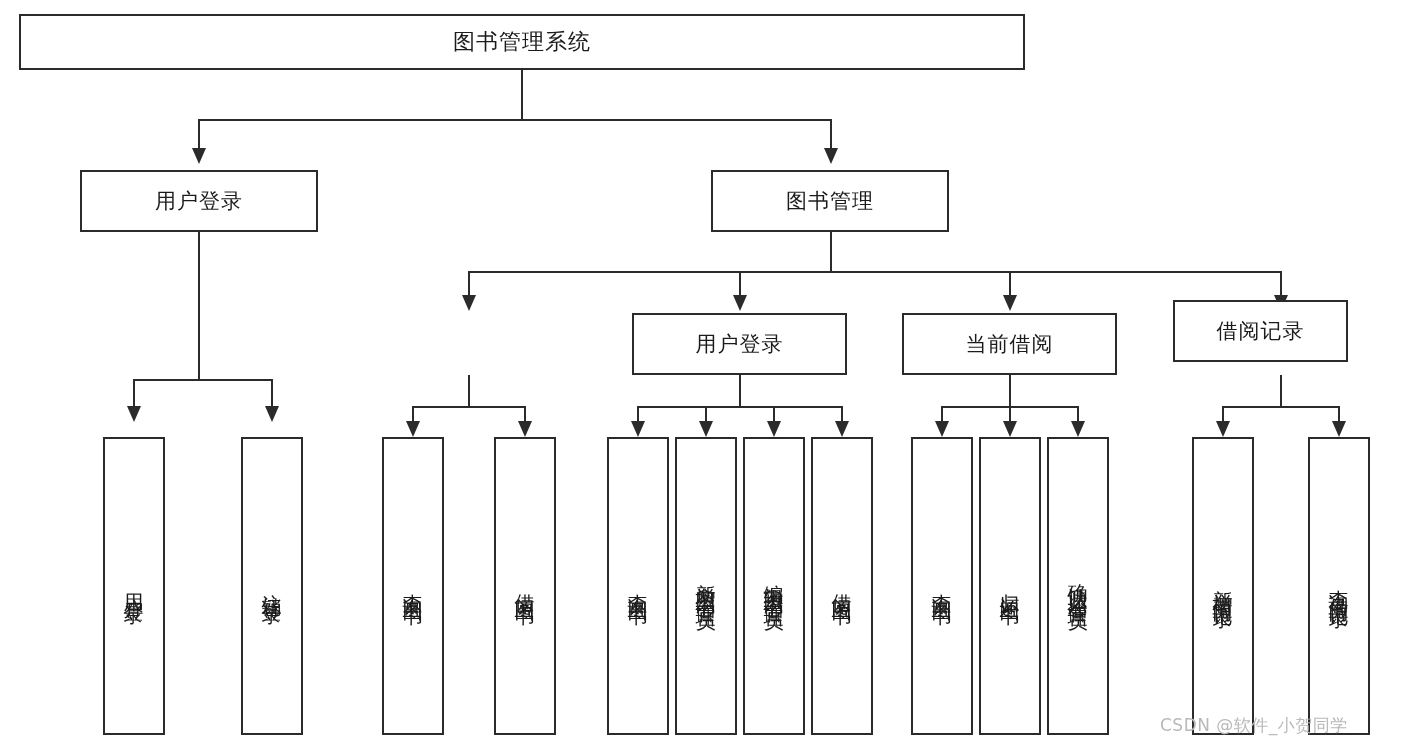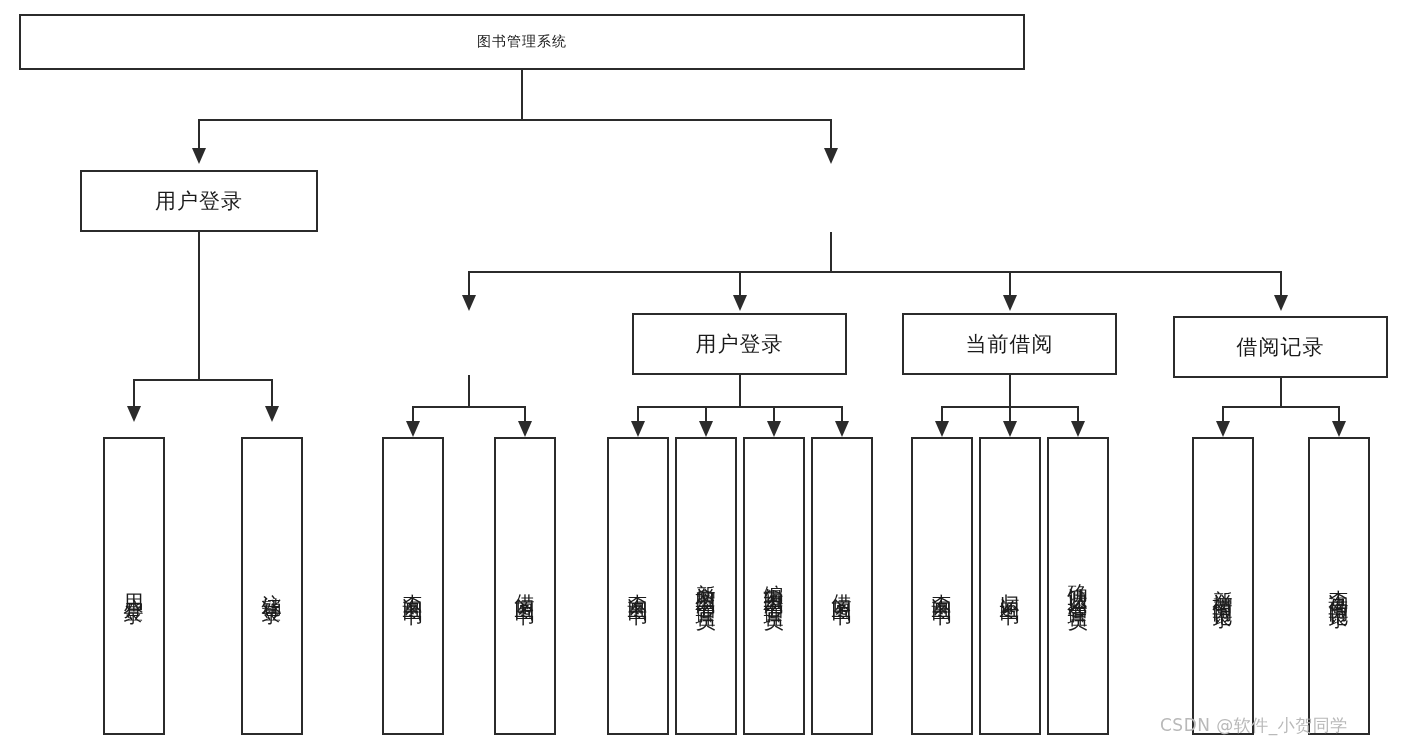--- a/index.html
+++ b/index.html
@@ -23,21 +23,21 @@
     display:flex;
     align-items:center;
     justify-content:center;
     color:#1b1b1b;
   }
   .node.h{           
     font-size:21px;
     letter-spacing:1px;
     white-space:nowrap;
   }
-  .node.root{ font-size:14px; }
+  .node.root{ font-size:22px; }
   .node.v{           
     font-size:20px;
     writing-mode:vertical-rl;
     text-orientation:upright;
     letter-spacing:4px;
     line-height:1;
     padding-top:8px;
     padding-bottom:8px;
     align-items:center;
     justify-content:center;
@@ -135,28 +135,31 @@
   <div class="arrow" style="left:1216px;top:421px;"></div>
   <div class="arrow" style="left:1332px;top:421px;"></div>
 
   <div class="node h root" style="left:19px;top:14px;width:1006px;height:56px;">
     <span>图书管理系统</span>
   </div>
 
   <div class="node h" style="left:80px;top:170px;width:238px;height:62px;">
     <span>用户登录</span>
   </div>
+  <div class="node h" style="left:711px;top:170px;width:238px;height:62px;">
+    <span>图书管理</span>
+  </div>
 
   <div class="node h" style="left:632px;top:313px;width:215px;height:62px;">
     <span>用户登录</span>
   </div>
   <div class="node h" style="left:902px;top:313px;width:215px;height:62px;">
     <span>当前借阅</span>
   </div>
-  <div class="node h" style="left:1173px;top:316px;width:215px;height:62px;justify-content:center;">
+  <div class="node h" style="left:1173px;top:300px;width:175px;height:62px;justify-content:center;">
     <span>借阅记录</span>
   </div>
 
   <div class="node v" style="left:103px;top:437px;width:62px;height:298px;">
     <span class="vtxt">用户登录</span>
   </div>
   <div class="node v" style="left:241px;top:437px;width:62px;height:298px;">
     <span class="vtxt">注销登录</span>
   </div>
 

